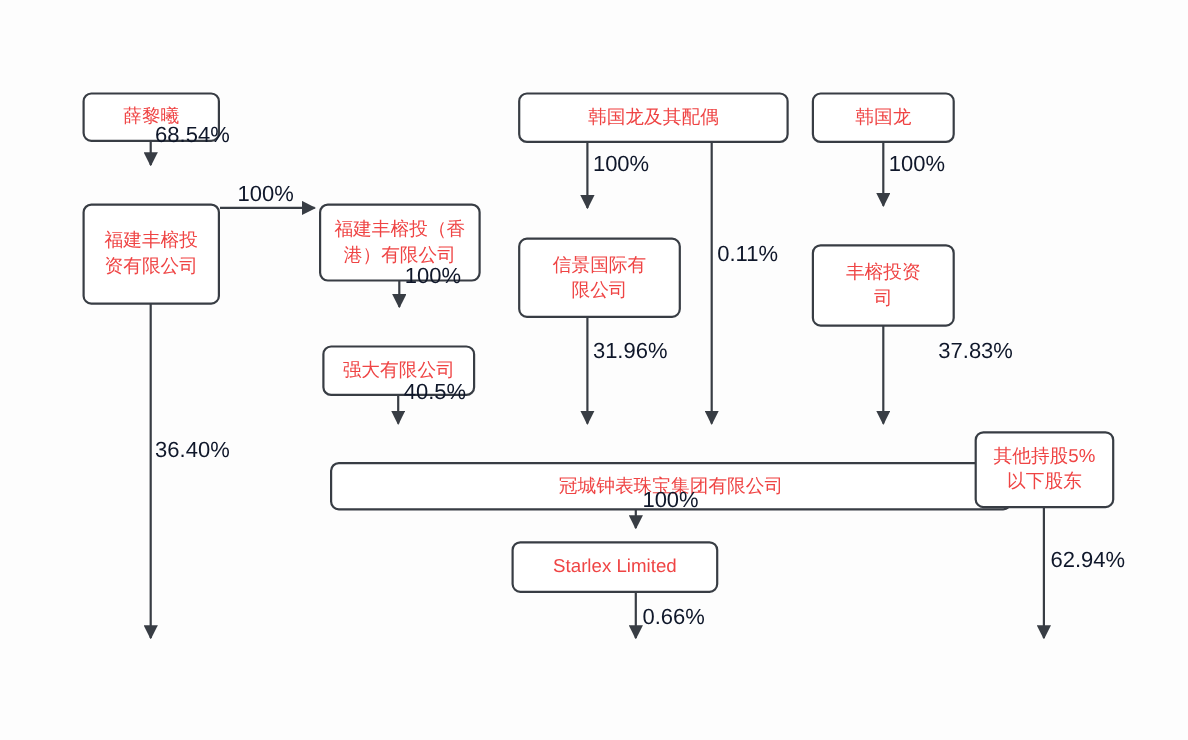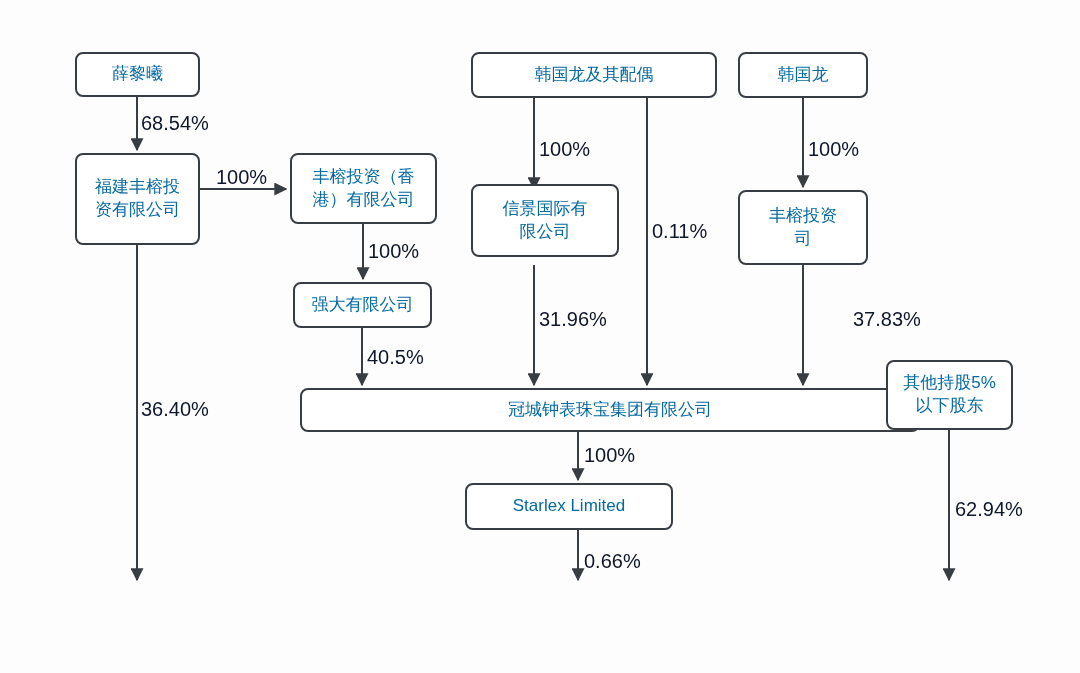--- a/index.html
+++ b/index.html
@@ -21,29 +21,30 @@
     top: 0;
     width: 1080px;
     height: 673px;
   }
   .node {
     position: absolute;
     box-sizing: border-box;
     border: 2px solid #383d44;
     border-radius: 8px;
     background: #ffffff;
-    color: #0369a1;
+    color: #ef4444;
     font-size: 17px;
     line-height: 1.35;
     display: flex;
     align-items: center;
     justify-content: center;
     text-align: center;
     white-space: pre-line;
     padding: 18px 6px;
+    margin-top: 32px;
   }
   .edge-label {
     position: absolute;
     color: #0f172a;
     font-size: 20px;
     line-height: 1.15;
     white-space: nowrap;
   }
 </style>
 </head>
@@ -70,33 +71,33 @@
       <line x1="137" y1="224" x2="137" y2="580" marker-end="url(#arrowhead)"></line>
       <line x1="578" y1="432" x2="578" y2="480" marker-end="url(#arrowhead)"></line>
       <line x1="578" y1="530" x2="578" y2="580" marker-end="url(#arrowhead)"></line>
       <line x1="949" y1="430" x2="949" y2="580" marker-end="url(#arrowhead)"></line>
     </g>
   </svg>
 
   <div class="node" style="left:75px;  top:52px;  width:125px; height:45px">薛黎曦</div>
   <div class="node" style="left:75px;  top:153px; width:125px; height:92px">福建丰榕投
 资有限公司</div>
-  <div class="node" style="left:290px; top:153px; width:147px; height:71px">丰榕投资（香
+  <div class="node" style="left:290px; top:153px; width:147px; height:71px">福建丰榕投（香
 港）有限公司</div>
   <div class="node" style="left:293px; top:282px; width:139px; height:46px">强大有限公司</div>
   <div class="node" style="left:471px; top:52px;  width:246px; height:46px">韩国龙及其配偶</div>
   <div class="node" style="left:471px; top:184px; width:148px; height:73px">信景国际有
 限公司</div>
   <div class="node" style="left:738px; top:52px;  width:130px; height:46px">韩国龙</div>
   <div class="node" style="left:738px; top:190px; width:130px; height:75px">丰榕投资
 司</div>
   <div class="node" style="left:300px; top:388px; width:620px; height:44px">冠城钟表珠宝集团有限公司</div>
   <div class="node" style="left:886px; top:360px; width:127px; height:70px">其他持股5%
 以下股东</div>
-  <div class="node" style="left:465px; top:483px; width:208px; height:47px">Starlex Limited</div>
+  <div class="node" style="left:465px; top:460px; width:188px; height:47px">Starlex Limited</div>
 
   <div class="edge-label" style="left:141px; top:112px">68.54%</div>
   <div class="edge-label" style="left:216px; top:166px">100%</div>
   <div class="edge-label" style="left:368px; top:240px">100%</div>
   <div class="edge-label" style="left:367px; top:346px">40.5%</div>
   <div class="edge-label" style="left:539px; top:138px">100%</div>
   <div class="edge-label" style="left:539px; top:308px">31.96%</div>
   <div class="edge-label" style="left:652px; top:220px">0.11%</div>
   <div class="edge-label" style="left:808px; top:138px">100%</div>
   <div class="edge-label" style="left:853px; top:308px">37.83%</div>

